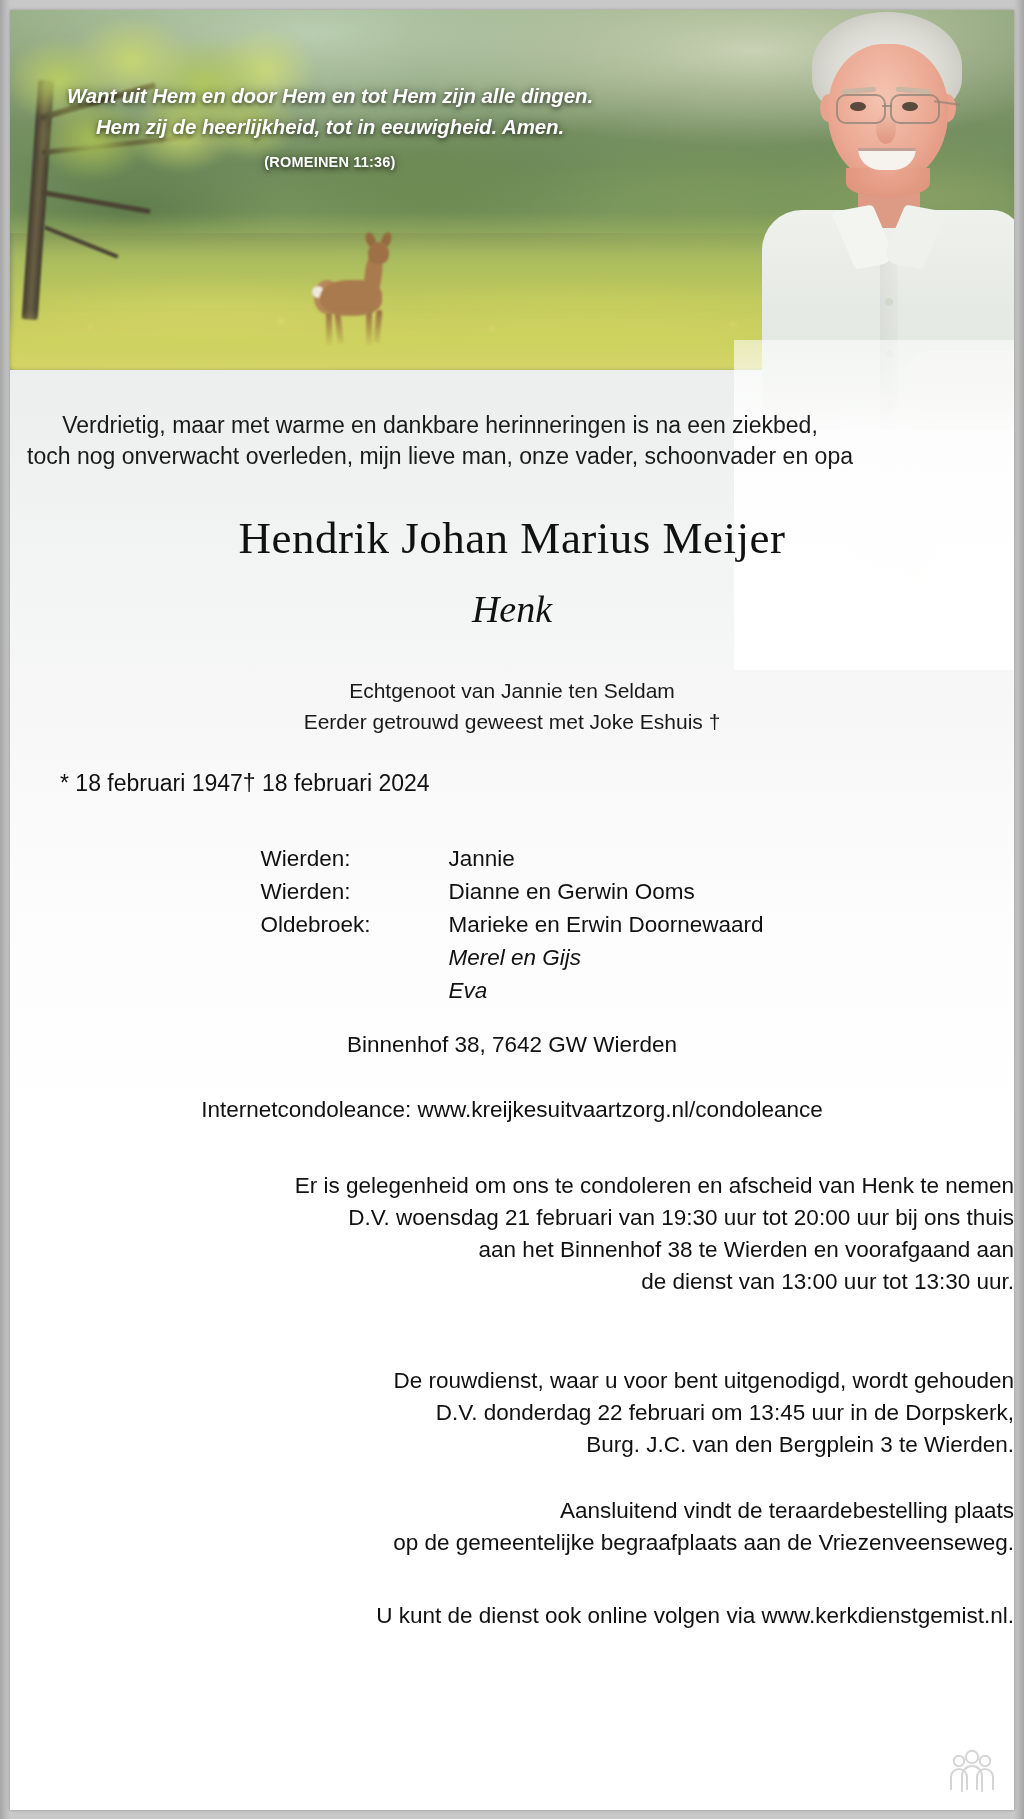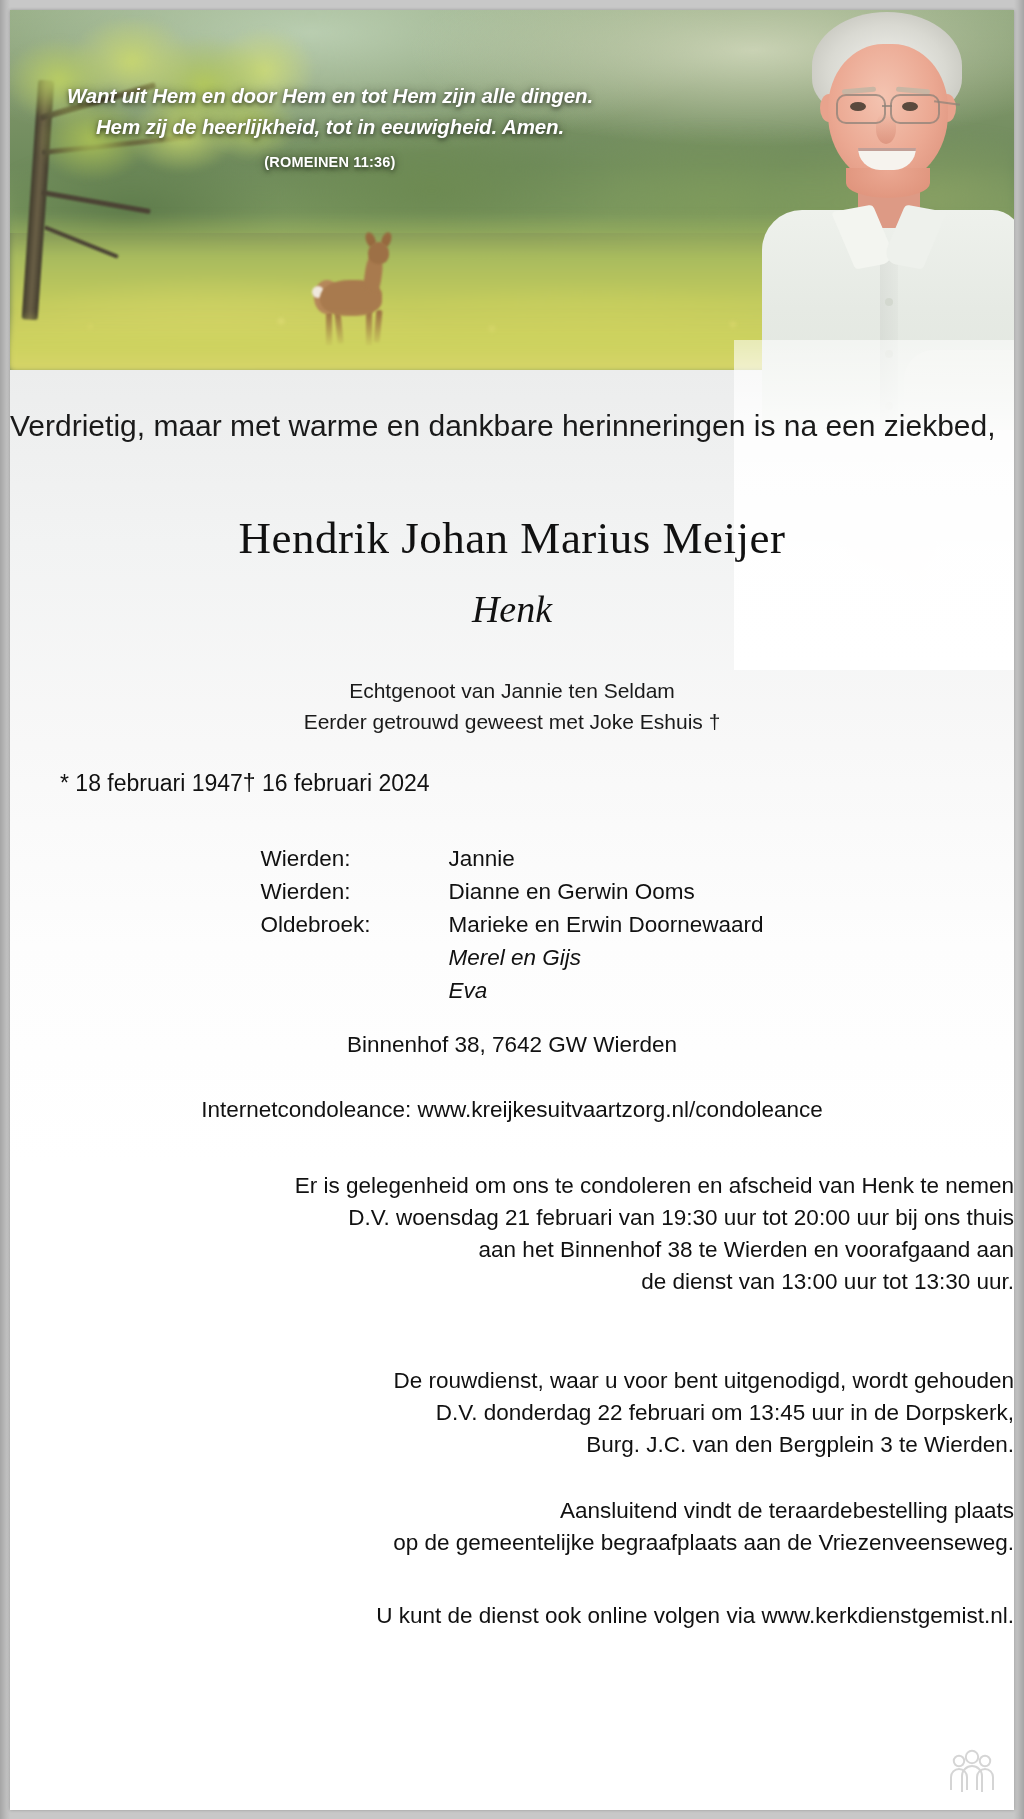--- a/index.html
+++ b/index.html
@@ -236,21 +236,21 @@
 
   
   .body{
     position:absolute;left:0;top:360px;width:1004px;height:1440px;
     background:linear-gradient(180deg,#eceded 0%,#f2f3f3 12%,#f8f8f8 26%,#fdfdfd 40%,#ffffff 55%,#ffffff 100%);
   }
   .content{position:relative;z-index:3;}
 
   .intro{
     position:absolute;left:0;top:40px;width:860px;text-align:center;
-    font-size:30px;line-height:31px;color:#1a1a1a;
+    font-size:23px;line-height:31px;color:#1a1a1a;
     font-family:"Liberation Sans",sans-serif;
   }
   .intro div{white-space:nowrap;}
 
   .fullname{
     position:absolute;left:0;top:140px;width:1004px;text-align:center;
     font-family:"Liberation Serif",serif;
     font-size:45px;line-height:56px;color:#111;letter-spacing:.5px;
   }
   .nickname{
@@ -348,33 +348,34 @@
         <div class="verse-line">Hem zij de heerlijkheid, tot in eeuwigheid. Amen.</div>
         <div class="verse-ref">(ROMEINEN 11:36)</div>
       </div>
     </div>
 
     <div class="body">
       <div class="content">
 
         <div class="intro">
           <div>Verdrietig, maar met warme en dankbare herinneringen is na een ziekbed,</div>
+          <div>toch nog onverwacht overleden, mijn lieve man, onze vader, schoonvader en opa</div>
         </div>
 
         <div class="fullname">Hendrik Johan Marius Meijer</div>
         <div class="nickname">Henk</div>
 
         <div class="spouse">
           <div>Echtgenoot van Jannie ten Seldam</div>
           <div>Eerder getrouwd geweest met Joke Eshuis †</div>
         </div>
 
         <div class="dates">
           <span>* 18 februari 1947</span>
-          <span>† 16 februari 2024</span>
+          <span>† 18 februari 2024</span>
         </div>
 
         <div class="family">
           <table>
             <tbody>
               <tr>
                 <td class="fam-place">Wierden:</td>
                 <td class="fam-name">Jannie</td>
               </tr>
               <tr>

